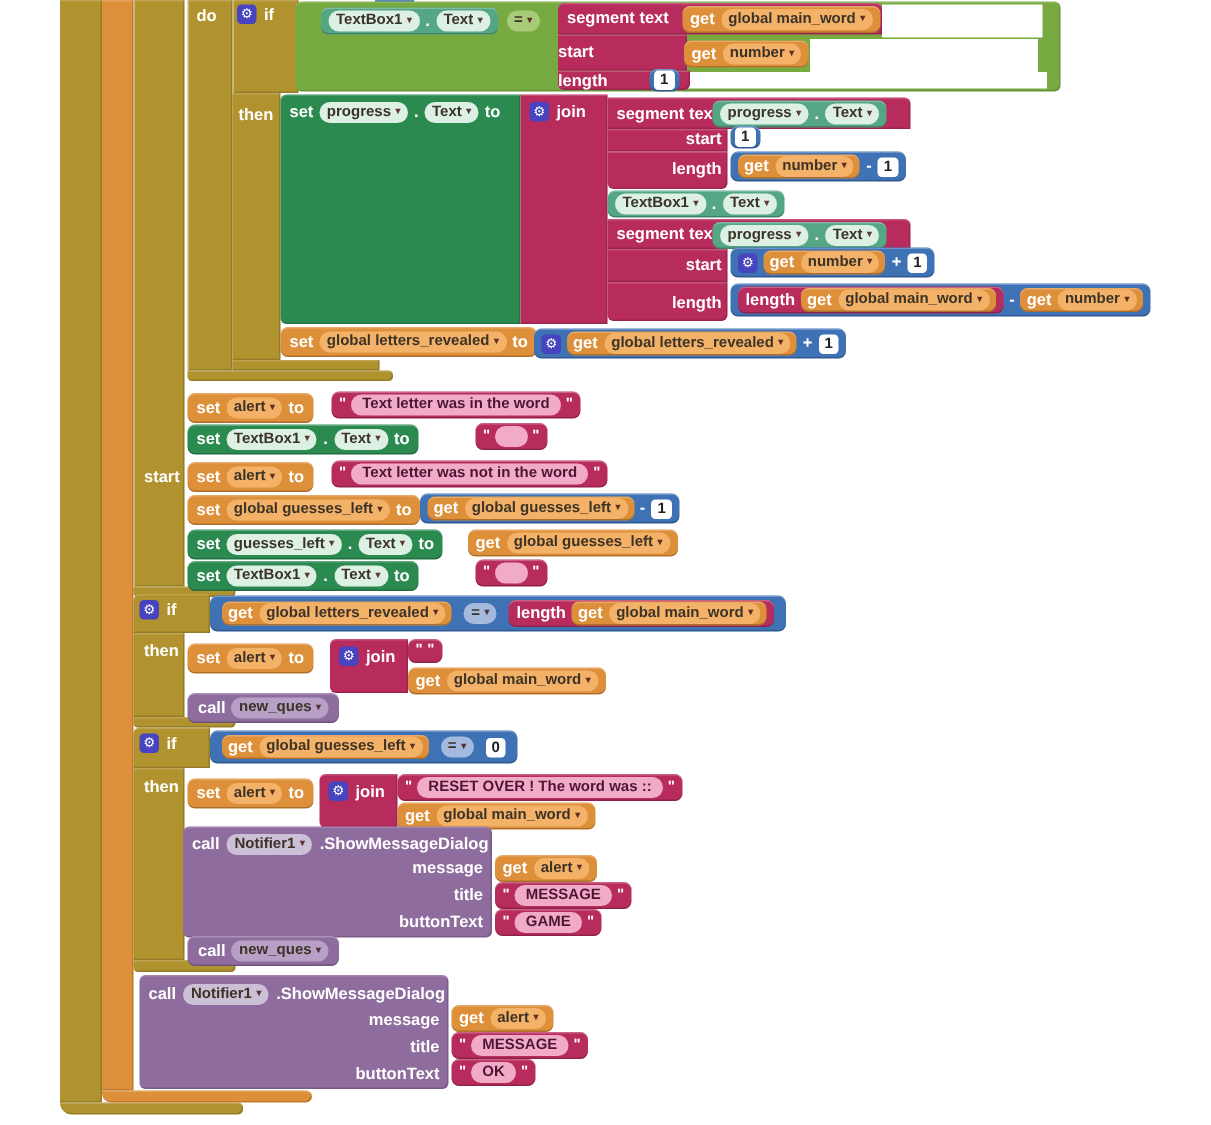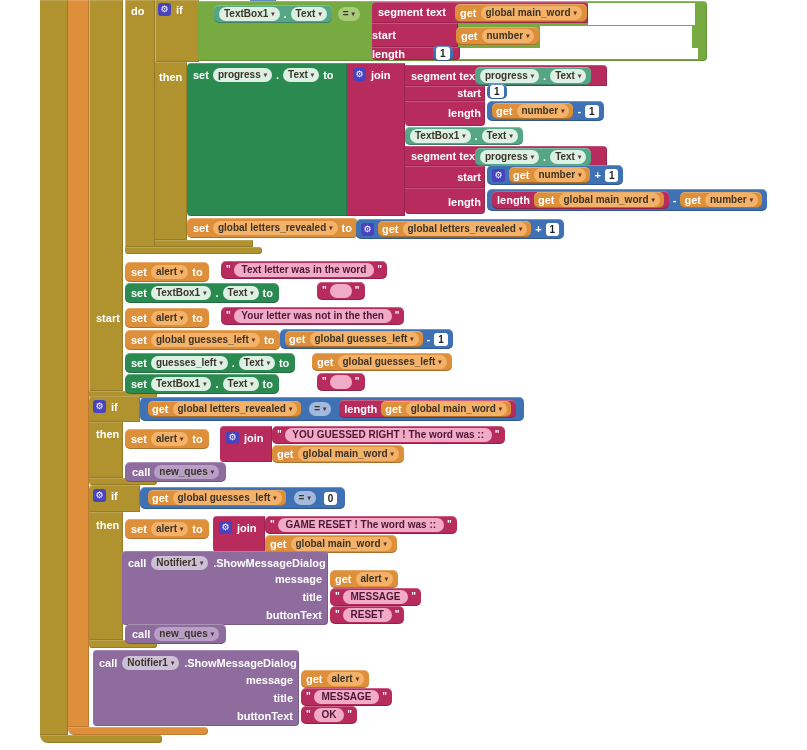--- a/index.html
+++ b/index.html
@@ -243,21 +243,21 @@
 
   <div class="lbl" style="left:96px;top:312px;">start</div>
 
   <div class="row mini bg-var" style="left:125px;top:308px;padding:3px 6px;">
     <span class="minilbl">set</span>
     <span class="chip ch-var"><span>alert</span><span class="dd">▾</span></span>
     <span class="minilbl">to</span>
   </div>
   <div class="row mini bg-text" style="left:221px;top:307px;padding:2px 5px;gap:3px;">
     <span class="q">"</span>
-    <span class="strf"> Your letter was not in the then </span>
+    <span class="strf"> Text letter was not in the word </span>
     <span class="q">"</span>
   </div>
 
   <div class="row mini bg-var" style="left:125px;top:330px;padding:3px 6px;">
     <span class="minilbl">set</span>
     <span class="chip ch-var"><span>global guesses_left</span><span class="dd">▾</span></span>
     <span class="minilbl">to</span>
   </div>
   <div class="row" style="left:280px;top:329px;">
     <span class="mini bg-math">
@@ -326,21 +326,20 @@
     <span class="minilbl">to</span>
   </div>
   <div class="rect bg-text" style="left:220px;top:426px;width:52px;height:36px;border-radius:4px 0 0 4px;">
     <div class="row" style="left:6px;top:5px;">
       <span class="gear">⚙</span>
       <span class="minilbl">join</span>
     </div>
   </div>
   <div class="row mini bg-text" style="left:272px;top:426px;padding:2px 5px;gap:3px;">
     <span class="q">"</span>
-    <span class="strf"> YOU GUESSED RIGHT ! The word was :: </span>
     <span class="q">"</span>
   </div>
   <div class="row" style="left:272px;top:445px;">
     <span class="mini bg-var">
         <span class="minilbl">get</span>
         <span class="chip ch-var"><span>global main_word</span><span class="dd">▾</span></span>
       </span>
   </div>
   <div class="row mini bg-proc" style="left:125px;top:462px;padding:3px 7px;">
     <span class="minilbl">call</span>
@@ -370,21 +369,21 @@
     <span class="minilbl">to</span>
   </div>
   <div class="rect bg-text" style="left:213px;top:516px;width:52px;height:36px;border-radius:4px 0 0 4px;">
     <div class="row" style="left:6px;top:5px;">
       <span class="gear">⚙</span>
       <span class="minilbl">join</span>
     </div>
   </div>
   <div class="row mini bg-text" style="left:265px;top:516px;padding:2px 5px;gap:3px;">
     <span class="q">"</span>
-    <span class="strf"> GAME RESET ! The word was :: </span>
+    <span class="strf"> RESET OVER ! The word was :: </span>
     <span class="q">"</span>
   </div>
   <div class="row" style="left:265px;top:535px;">
     <span class="mini bg-var">
         <span class="minilbl">get</span>
         <span class="chip ch-var"><span>global main_word</span><span class="dd">▾</span></span>
       </span>
   </div>
 
   <div class="rect bg-proc" style="left:122px;top:551px;width:206px;height:74px;border-radius:4px;">
@@ -403,21 +402,21 @@
         <span class="chip ch-var"><span>alert</span><span class="dd">▾</span></span>
       </span>
   </div>
   <div class="row mini bg-text" style="left:330px;top:588px;padding:2px 5px;gap:3px;">
     <span class="q">"</span>
     <span class="strf"> MESSAGE </span>
     <span class="q">"</span>
   </div>
   <div class="row mini bg-text" style="left:330px;top:606px;padding:2px 5px;gap:3px;">
     <span class="q">"</span>
-    <span class="strf"> RESET </span>
+    <span class="strf"> GAME </span>
     <span class="q">"</span>
   </div>
 
   <div class="row mini bg-proc" style="left:125px;top:624px;padding:3px 7px;">
     <span class="minilbl">call</span>
     <span class="chip ch-proc"><span>new_ques</span><span class="dd">▾</span></span>
   </div>
 
   <div class="rect bg-proc" style="left:93px;top:650px;width:206px;height:76px;border-radius:4px;">
     <div class="row" style="left:6px;top:6px;">

